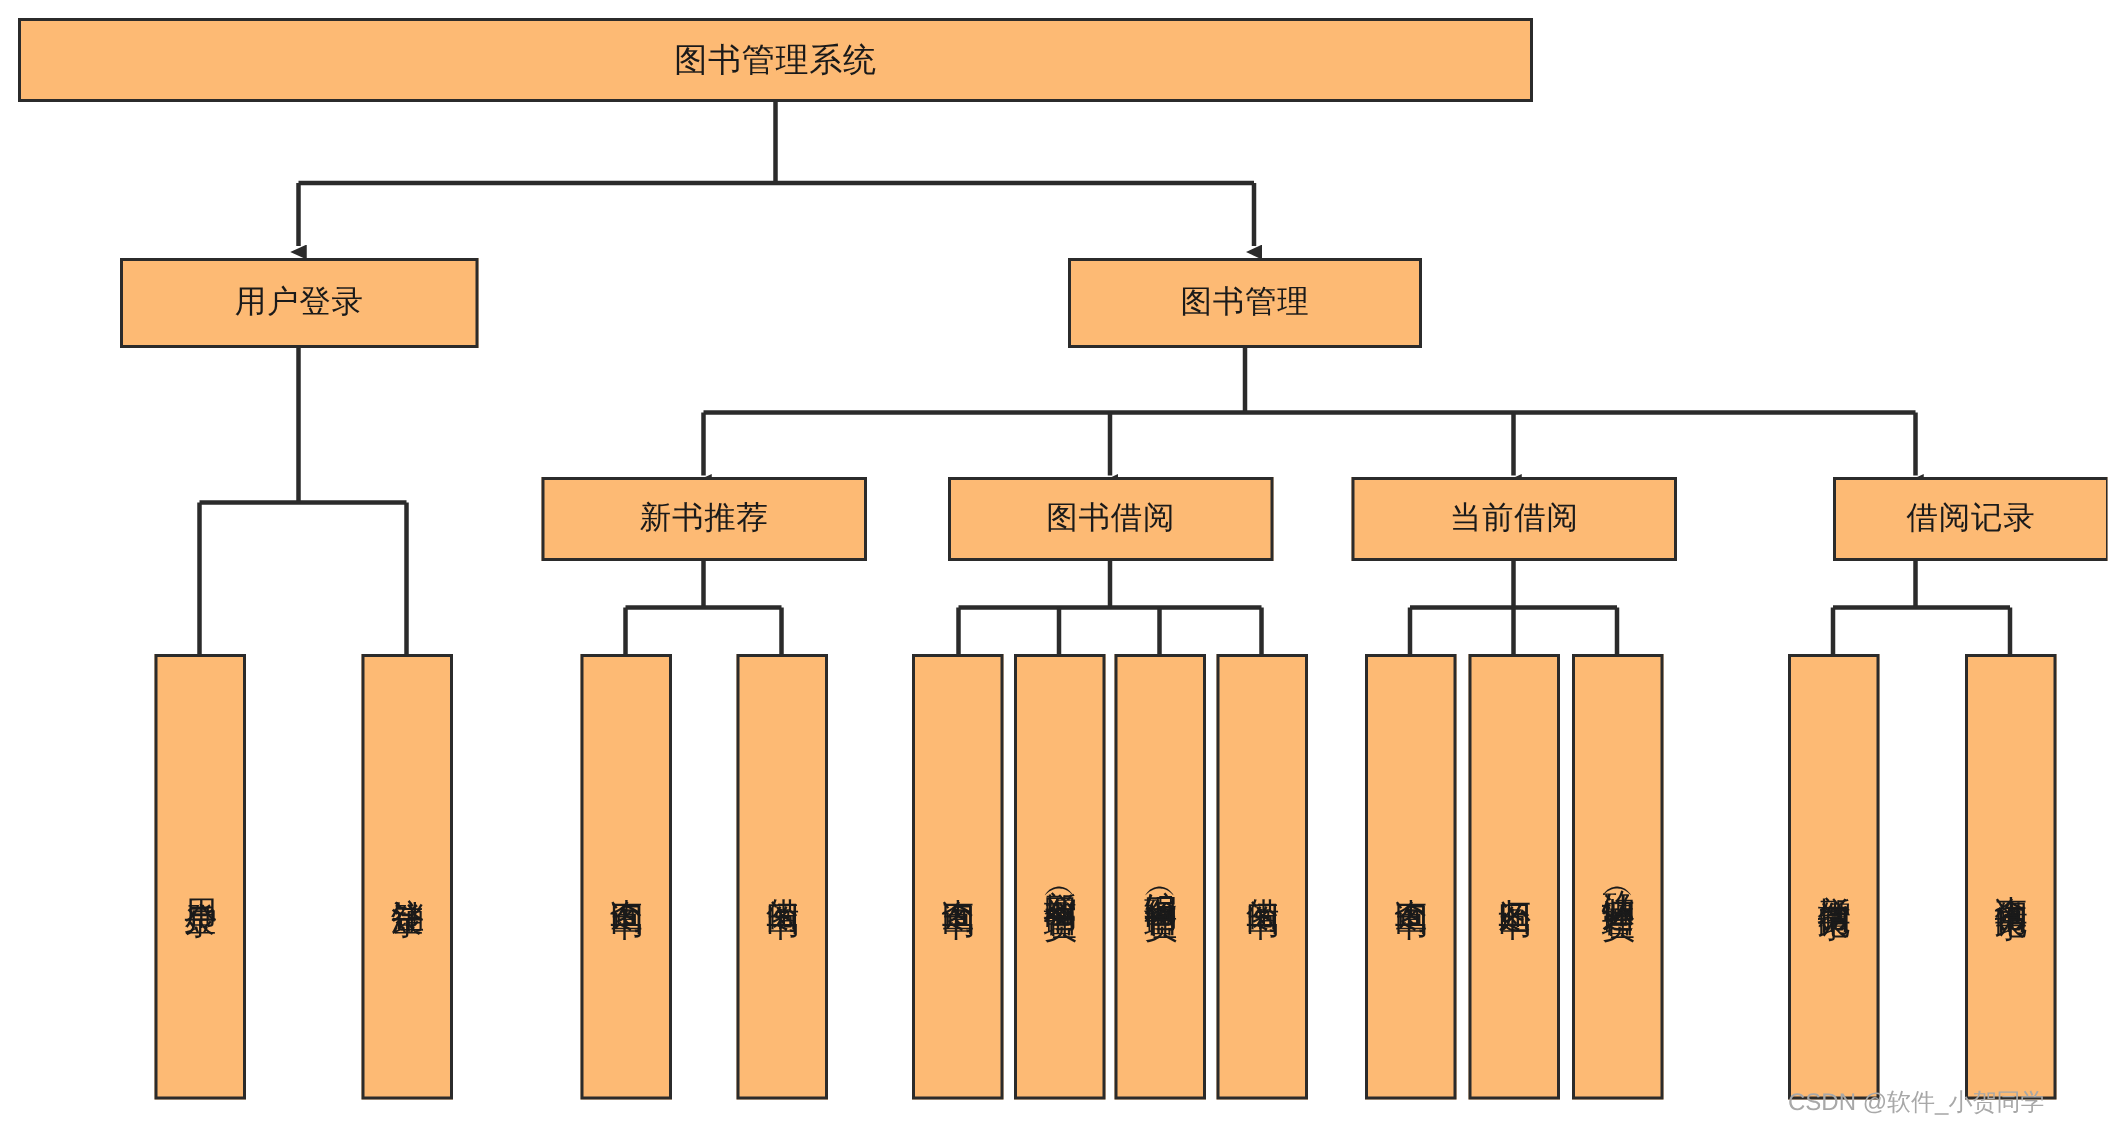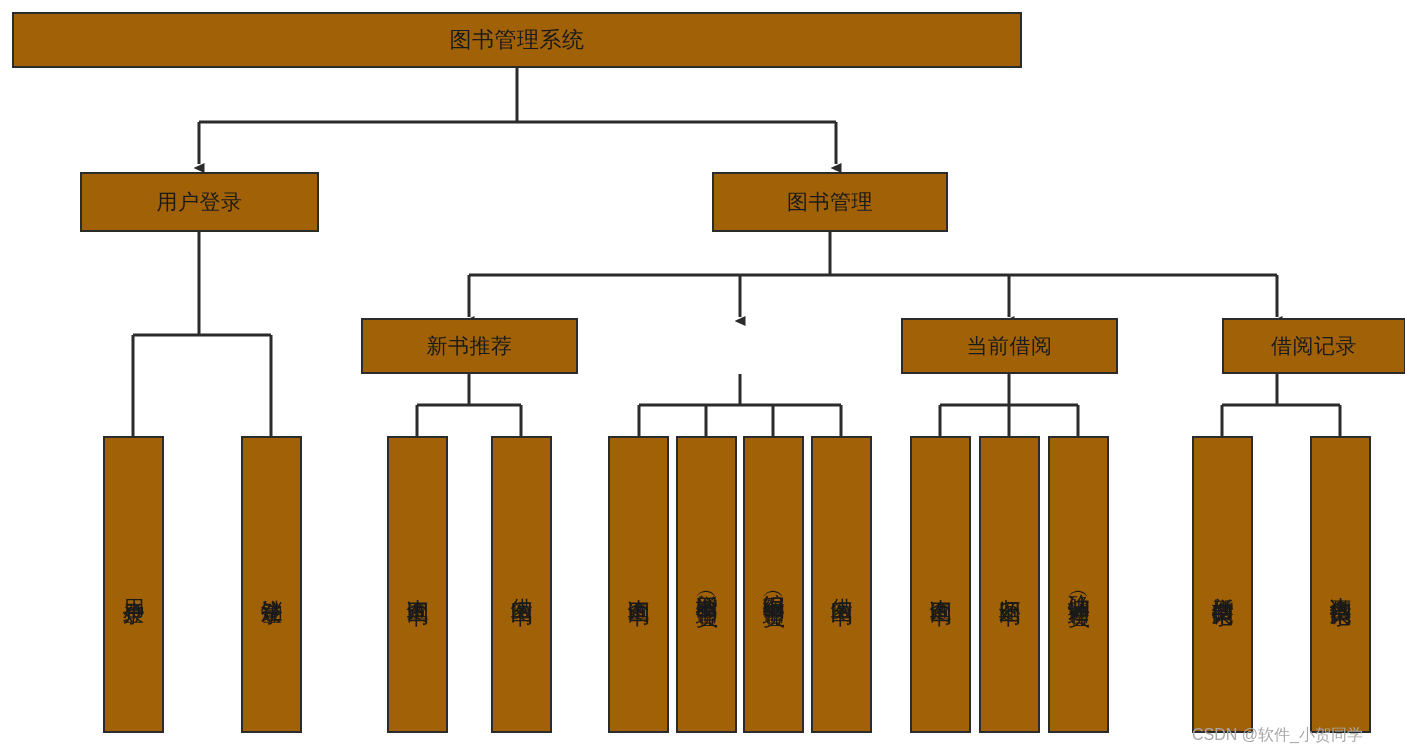--- a/index.html
+++ b/index.html
@@ -5,21 +5,21 @@
   html,body{margin:0;padding:0;background:#ffffff;}
   body{
     font-family:"Liberation Sans","DejaVu Sans",sans-serif;
     width:1405px;height:747px;overflow:hidden;position:relative;
   }
   #diagram-root{position:relative;width:1405px;height:747px;background:#fff;}
   svg.layer{position:absolute;left:0;top:0;width:1405px;height:747px;}
   .node-box{
     position:absolute;
     box-sizing:border-box;
-    background:#a16207;
+    background:#fdba74;
     border:2px solid #2b2b2b;
     display:flex;align-items:center;justify-content:center;
   }
   .node-label{
     color:#1a1a1a;
     letter-spacing:0.5px;
     white-space:pre;
     text-align:center;
     line-height:1.18;
   }
@@ -107,20 +107,23 @@
   <div class="node-box h-node" style="left:80px;top:172px;width:239px;height:60px;">
     <span class="node-label">用户登录</span>
   </div>
   <div class="node-box h-node" style="left:361px;top:318px;width:217px;height:56px;">
     <span class="node-label">新书推荐</span>
   </div>
 
   <div class="node-box h-node" style="left:712px;top:172px;width:236px;height:60px;">
     <span class="node-label">图书管理</span>
   </div>
+  <div class="node-box h-node" style="left:632px;top:318px;width:217px;height:56px;">
+    <span class="node-label">图书借阅</span>
+  </div>
   <div class="node-box h-node" style="left:901px;top:318px;width:217px;height:56px;">
     <span class="node-label">当前借阅</span>
   </div>
   <div class="node-box h-node" style="left:1222px;top:318px;width:184px;height:56px;">
     <span class="node-label">借阅记录</span>
   </div>
 
   <div class="node-box v-node" style="left:103px;top:436px;width:61px;height:297px;">
     <span class="node-label">用户登录</span>
   </div>

